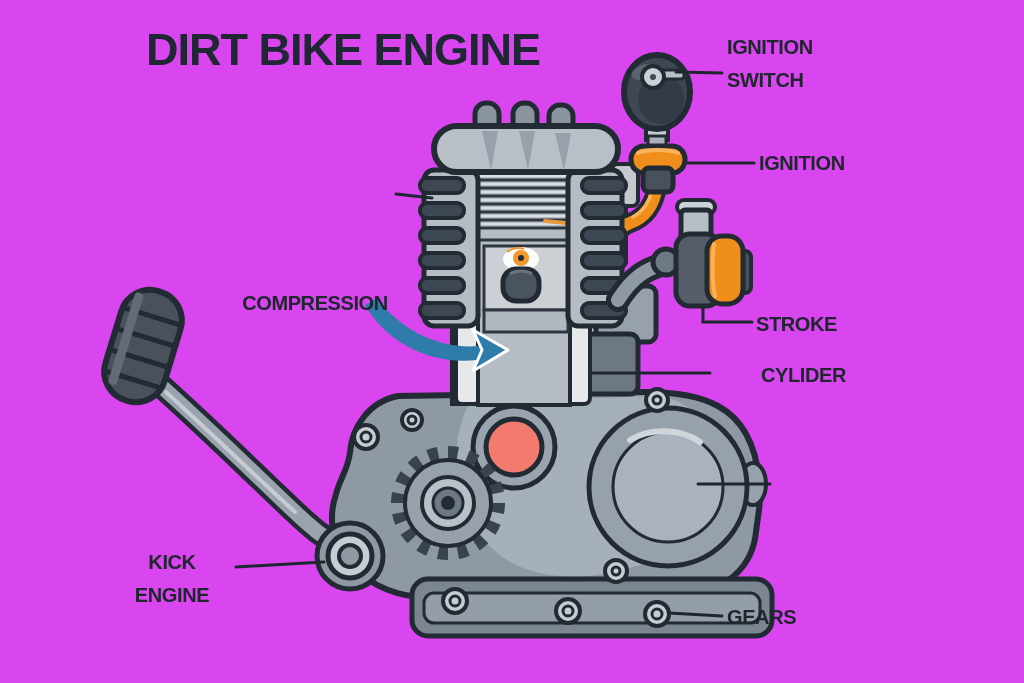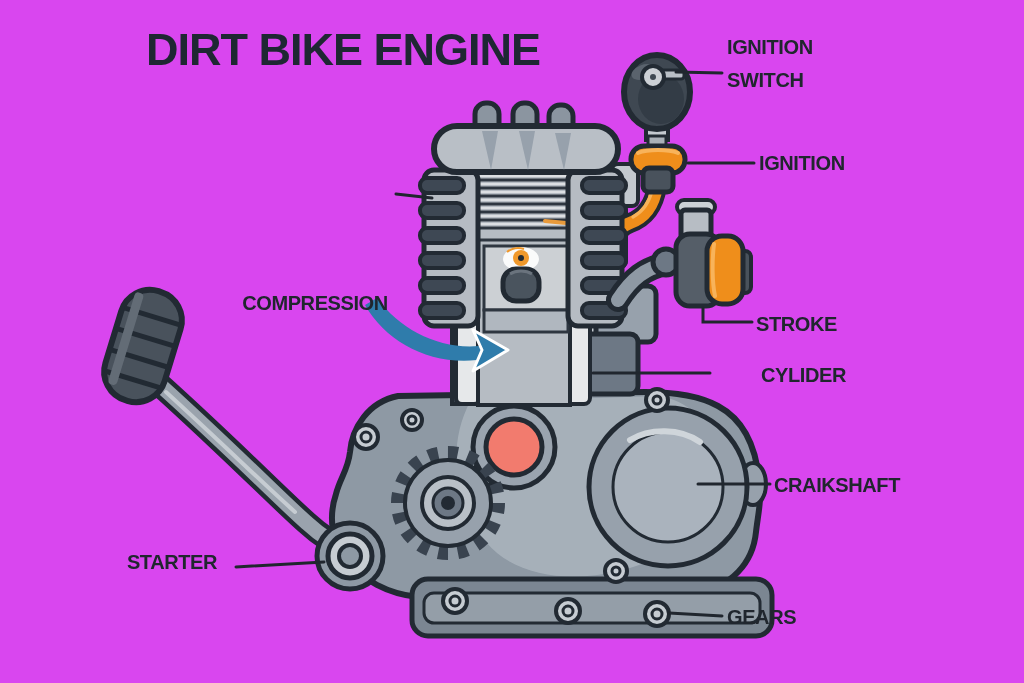--- a/index.html
+++ b/index.html
@@ -277,25 +277,23 @@
   </div>
 
   <div class="label" style="left:756px;top:308px;">
     <div>STROKE</div>
   </div>
 
   <div class="label" style="left:726px;top:359px;margin-left:35px;">
     <div>CYLIDER</div>
   </div>
 
-  <div class="label" style="left:774px;top:469px;">
-    <div>CRAIKSHAFT</div>
-  </div>
 
   <div class="label center" style="left:102px;top:546px;width:140px;">
-    <div>STARTER</div>
+    <div>KICK</div>
+    <div>ENGINE</div>
   </div>
 
   <div class="label" style="left:727px;top:601px;text-align:right;">
     <div>GEARS</div>
   </div>
 
 </div>
 
 </body></html>

